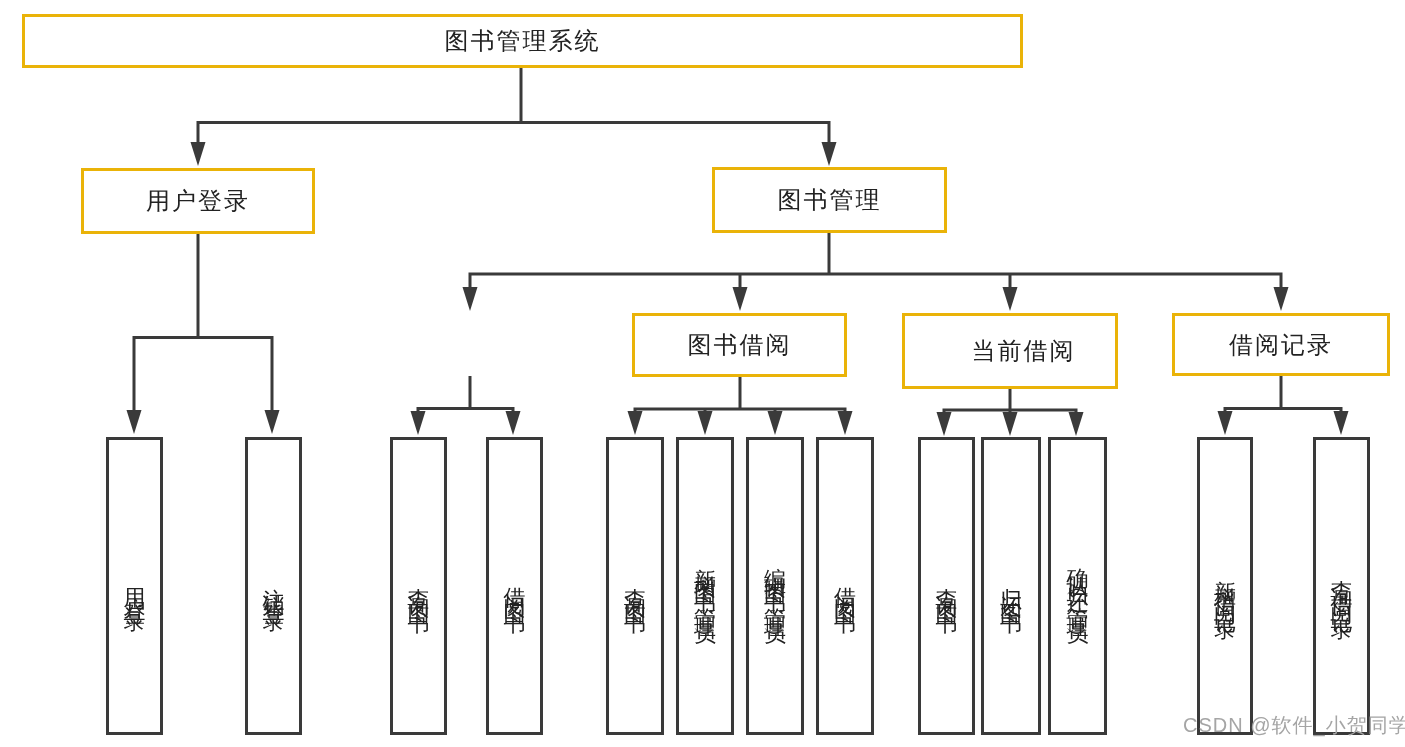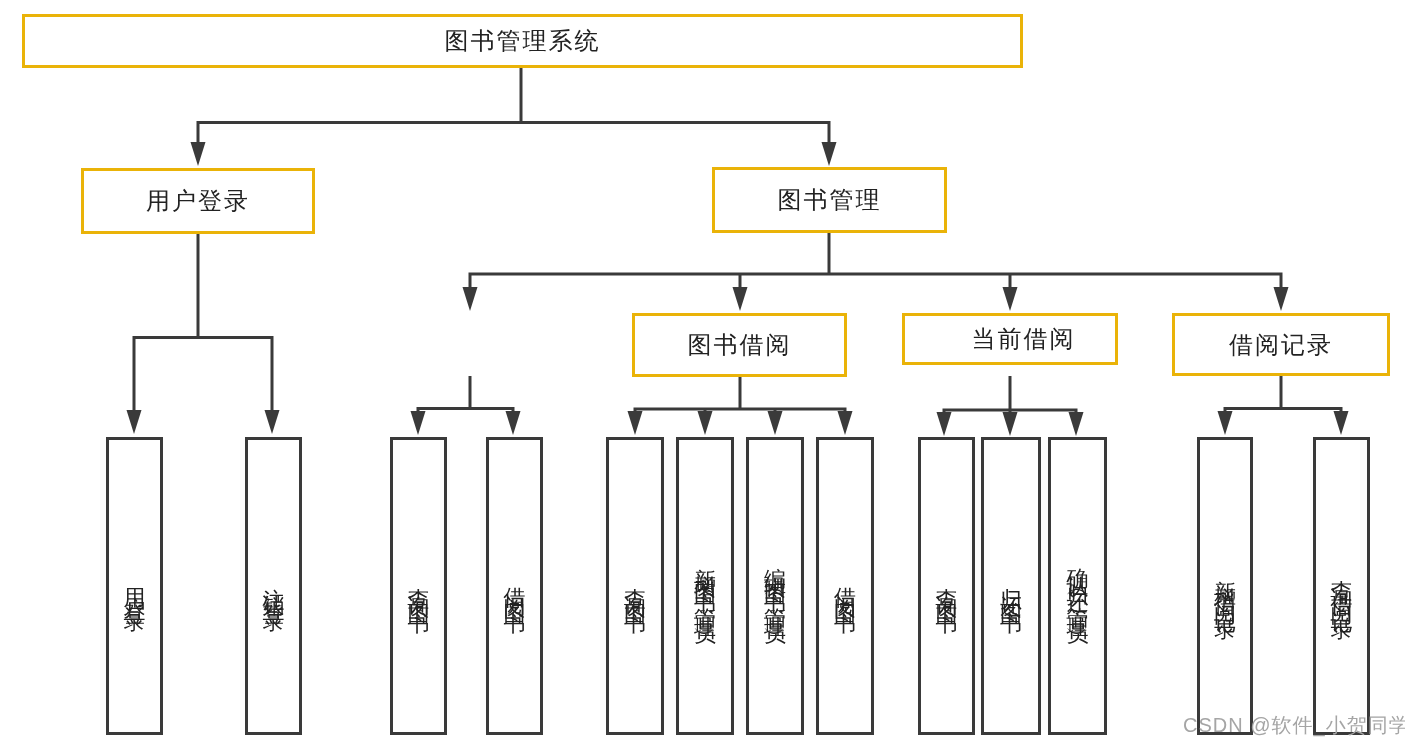--- a/index.html
+++ b/index.html
@@ -129,21 +129,21 @@
   <div class="node" style="left:81px; top:168px; width:234px; height:66px;">
     <span>用户登录</span>
   </div>
   <div class="node" style="left:712px; top:167px; width:235px; height:66px;">
     <span>图书管理</span>
   </div>
 
   <div class="node" style="left:632px; top:313px; width:215px; height:64px;">
     <span>图书借阅</span>
   </div>
-  <div class="node" style="left:902px; top:313px; width:216px; height:52px;padding-left:27px;">
+  <div class="node" style="left:902px; top:313px; width:216px; height:76px;padding-left:27px;">
     <span>当前借阅</span>
   </div>
   <div class="node" style="left:1172px; top:313px; width:218px; height:63px;">
     <span>借阅记录</span>
   </div>
 
   <div class="leaf" style="left:106px; width:57px;">
     <span class="vtext">用户登录</span>
   </div>
   <div class="leaf" style="left:245px; width:57px;">

